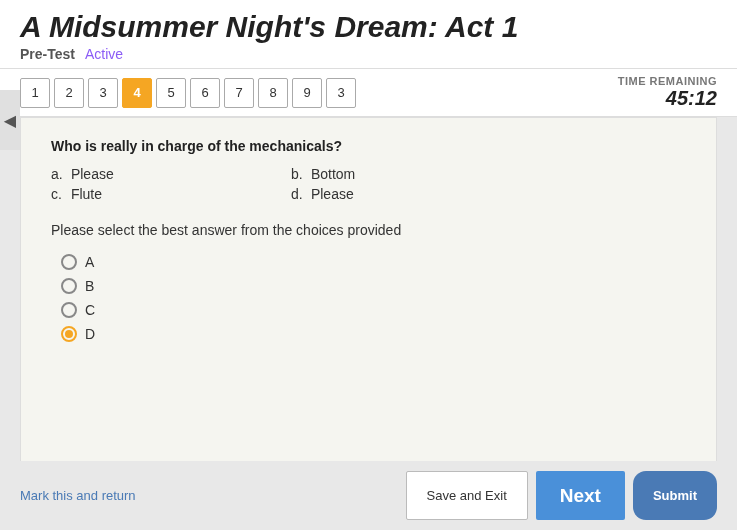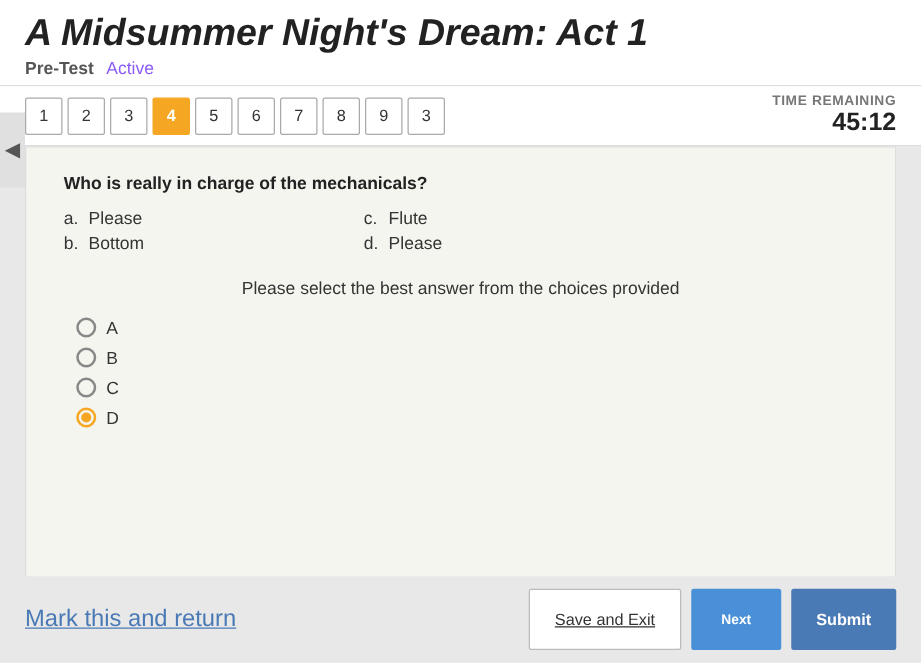--- a/index.html
+++ b/index.html
@@ -74,20 +74,21 @@
     .time-label {
       font-size: 11px;
       color: #777;
       font-weight: bold;
       letter-spacing: 0.5px;
     }
     .time-value {
       font-size: 20px;
       font-weight: bold;
       color: #222;
+      font-style: italic;
     }
     .left-arrow {
       position: absolute;
       left: 0;
       top: 90px;
       width: 20px;
       height: 60px;
       background: #e0e0e0;
       display: flex;
       align-items: center;
@@ -131,21 +132,20 @@
     }
     .answer-letter {
       display: inline-block;
       width: 16px;
     }
     .select-prompt {
       font-size: 14px;
       color: #333;
       margin-bottom: 16px;
       margin-top: 0;
-      text-align: center;
     }
     .radio-group {
       display: flex;
       flex-direction: column;
       gap: 8px;
       margin-left: 10px;
     }
     .radio-item {
       display: flex;
       align-items: center;
@@ -179,59 +179,57 @@
       align-items: center;
       justify-content: space-between;
       padding: 10px 20px;
       background: #e8e8e8;
       position: absolute;
       bottom: 0;
       left: 0;
       right: 0;
     }
     .mark-link {
-      font-size: 19px;
+      font-size: 13px;
       color: #555;
-      text-decoration: underline;
       cursor: pointer;
       color: #4a7ab5;
       text-align: center;
     }
     .footer-buttons {
       display: flex;
       gap: 8px;
     }
     .btn-save {
       padding: 16px 20px;
       background: #fff;
       border: 1px solid #bbb;
       color: #333;
       font-size: 13px;
       cursor: pointer;
       border-radius: 2px;
-      text-decoration: underline;
     }
     .btn-next {
       padding: 8px 24px;
       background: #4a90d9;
       border: none;
       color: #fff;
-      font-size: 11px;
+      font-size: 19px;
       cursor: pointer;
       border-radius: 2px;
       font-weight: bold;
     }
     .btn-submit {
       padding: 8px 20px;
       background: #4a7ab5;
       border: none;
       color: #fff;
       font-size: 13px;
       cursor: pointer;
-      border-radius: 2px;
+      border-radius: 13px;
       font-weight: bold;
     }
   </style>
 </head>
 <body>
 
 <div class="header">
   <div class="header-title">A Midsummer Night's Dream: Act 1</div>
   <div class="header-sub">
     <span class="pre-test-label">Pre-Test</span>
@@ -264,26 +262,26 @@
   <div class="main-content">
 
     <div class="question-text">Who is really in charge of the mechanicals?</div>
 
     <div class="answers-grid">
       <div class="answer-item">
         <span class="answer-letter">a.</span>
         <span>Please</span>
       </div>
       <div class="answer-item">
+        <span class="answer-letter">b.</span>
+        <span>Bottom</span>
+      </div>
+      <div class="answer-item">
         <span class="answer-letter">c.</span>
         <span>Flute</span>
-      </div>
-      <div class="answer-item">
-        <span class="answer-letter">b.</span>
-        <span>Bottom</span>
       </div>
       <div class="answer-item">
         <span class="answer-letter">d.</span>
         <span>Please</span>
       </div>
     </div>
 
     <div class="select-prompt">Please select the best answer from the choices provided</div>
 
     <div class="radio-group">

